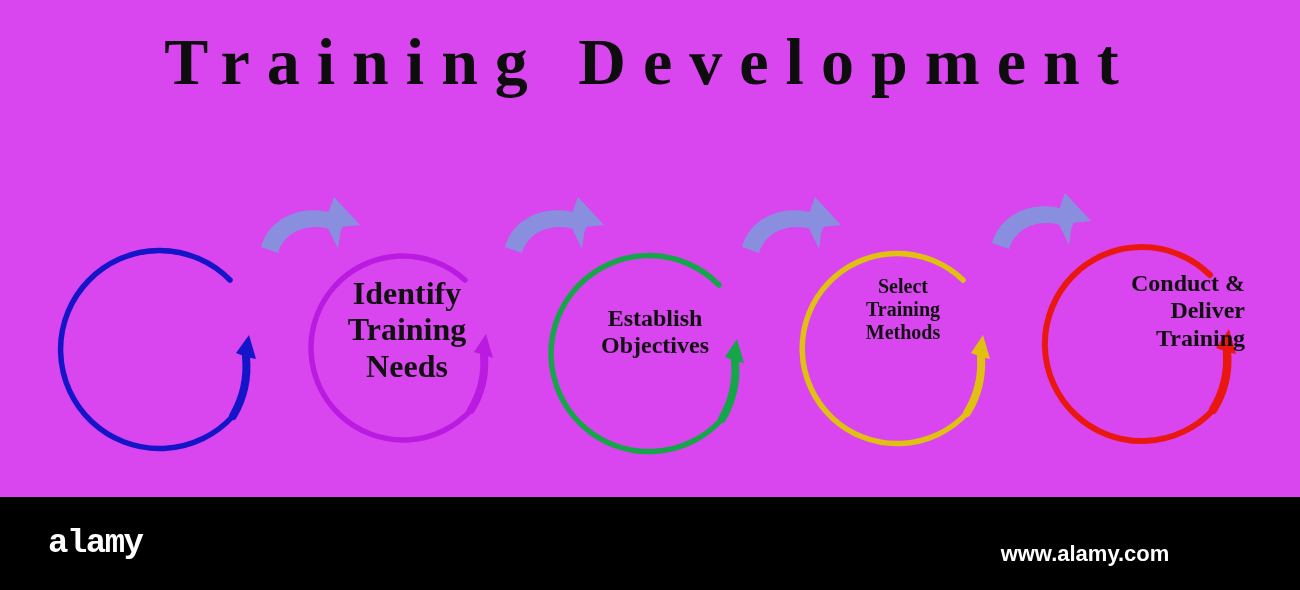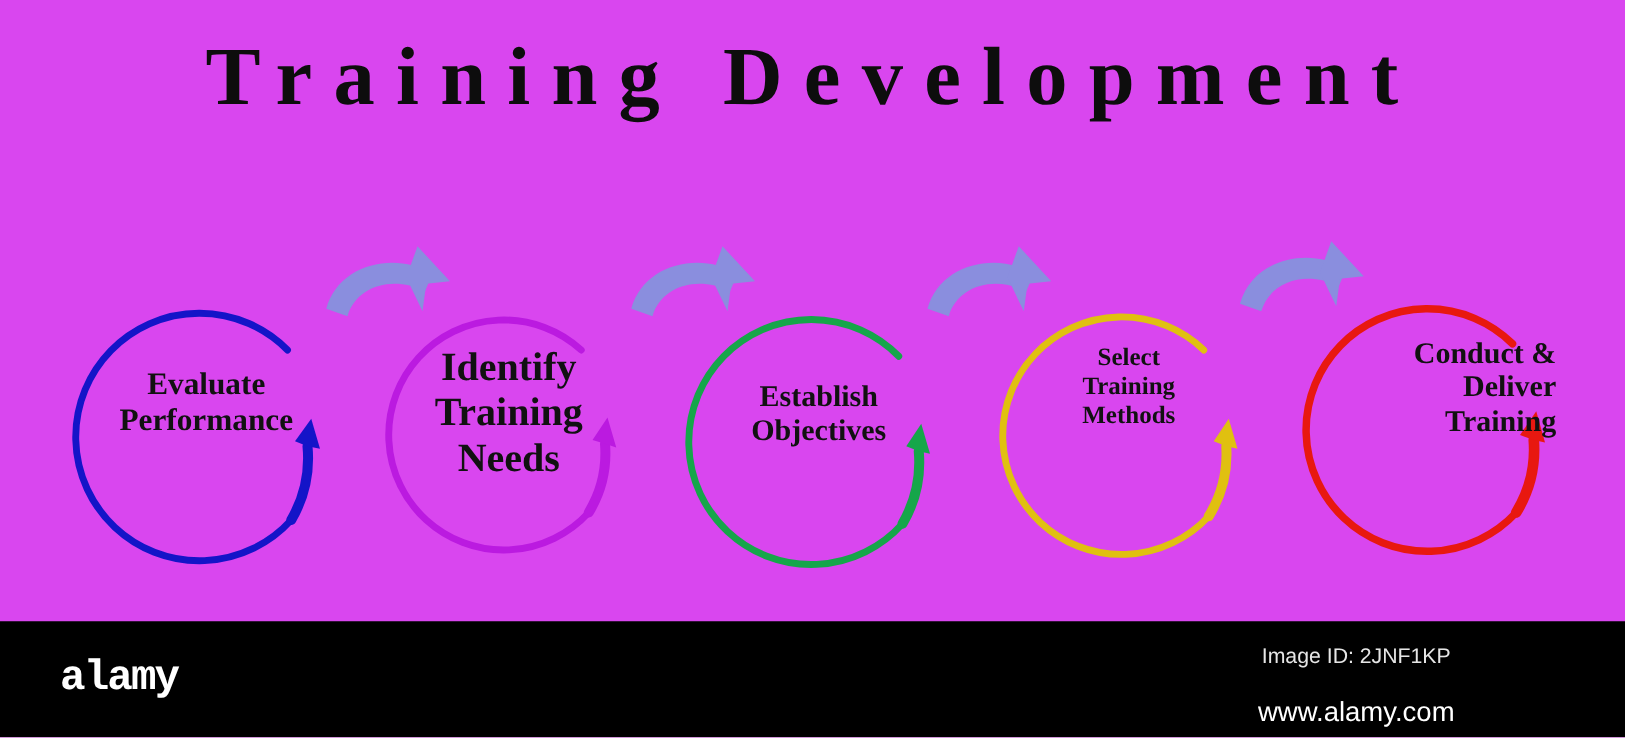--- a/index.html
+++ b/index.html
@@ -81,26 +81,26 @@
     width: 320px;
     text-align: center;
     color: #e6e6e6;
     font-family: "Liberation Sans", "DejaVu Sans", sans-serif;
     font-size: 17px;
     line-height: 20px;
   }
   #alamy-url {
     position: absolute;
     right: 55px;
-    top: 60px;
+    top: 44px;
     width: 320px;
     text-align: center;
     color: #ffffff;
     font-family: "Liberation Sans", "DejaVu Sans", sans-serif;
-    font-weight: normal;
+    font-weight: bold;
     font-size: 22px;
     line-height: 26px;
   }
 </style>
 </head>
 <body>
 
 <div id="root">
 
   <div id="title">Training Development</div>
@@ -175,38 +175,35 @@
       <g>
         <path d="M 992 68
                  C 1002 32, 1047 22, 1077 40
                  L 1071 54
                  C 1045 41, 1016 50, 1009 74
                  Z" fill="#8a8ede"></path>
         <path d="M 1065 18 L 1091 46 L 1072 48 L 1069 70 L 1056 43 Z" fill="#8a8ede"></path>
       </g>
     </svg>
 
-    <div class="node-label" style="left:60px; top:119px; width:210px; font-size:25px;">Evaluate
-Performance</div>
 
     <div class="node-label" style="left:312px; top:100px; width:190px; font-size:32px;">Identify
 Training
 Needs</div>
 
     <div class="node-label" style="left:560px; top:130px; width:190px; font-size:24px;">Establish
 Objectives</div>
 
     <div class="node-label" style="left:808px; top:100px; width:190px; font-size:20px;">Select
 Training
 Methods</div>
 
     <div class="node-label" style="left:1053px; top:95px; width:192px; font-size:24px;text-align:right;">Conduct &amp;
 Deliver
 Training</div>
   </div>
 
   <div id="watermark-bar">
     <div id="alamy-logo">alamy</div>
-    <div id="image-id">Image ID: 2JNF1KP</div>
     <div id="alamy-url">www.alamy.com</div>
   </div>
 
 </div>
 
 </body></html>

